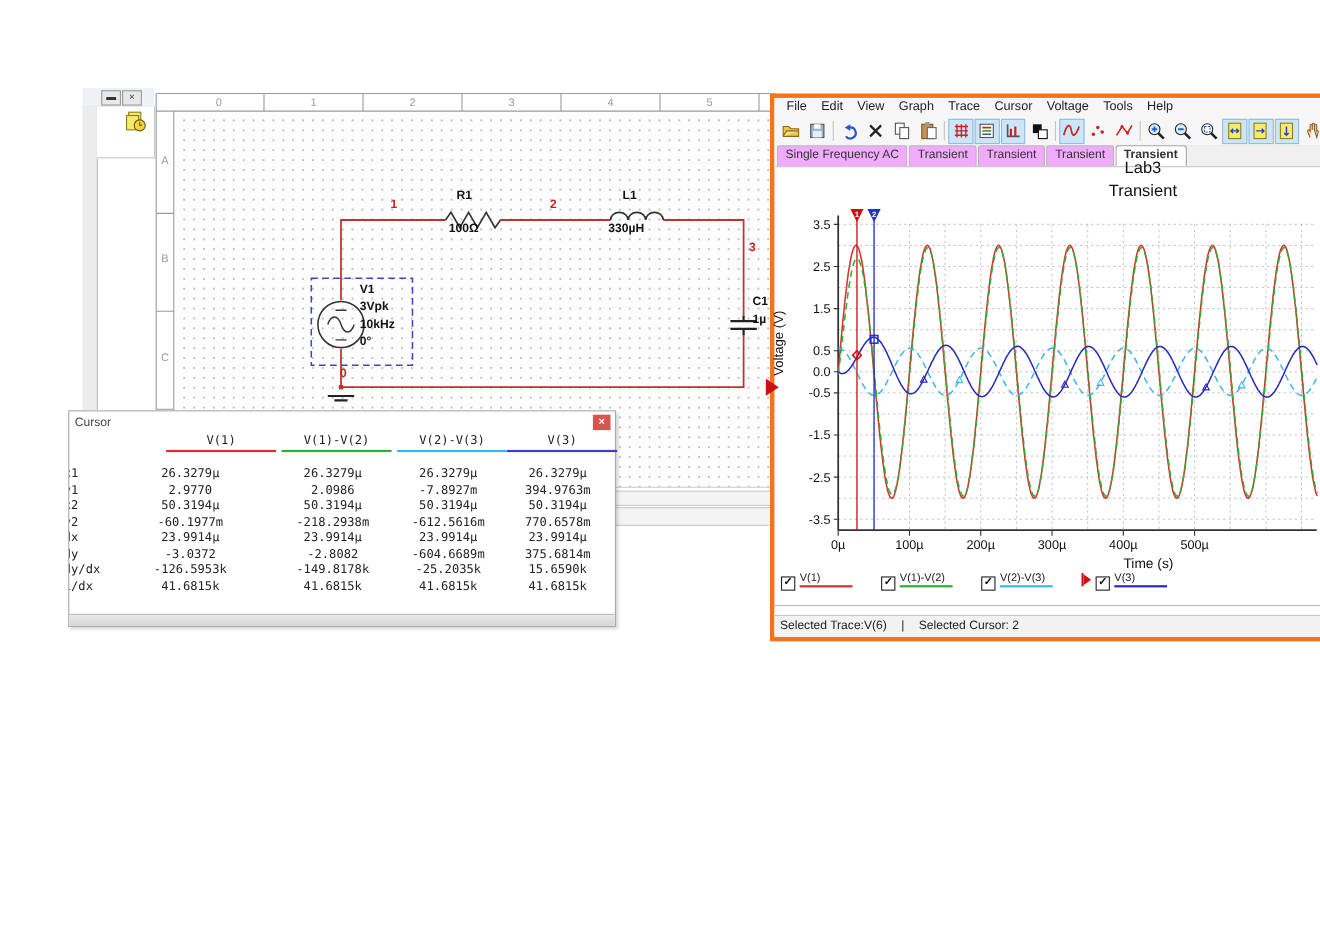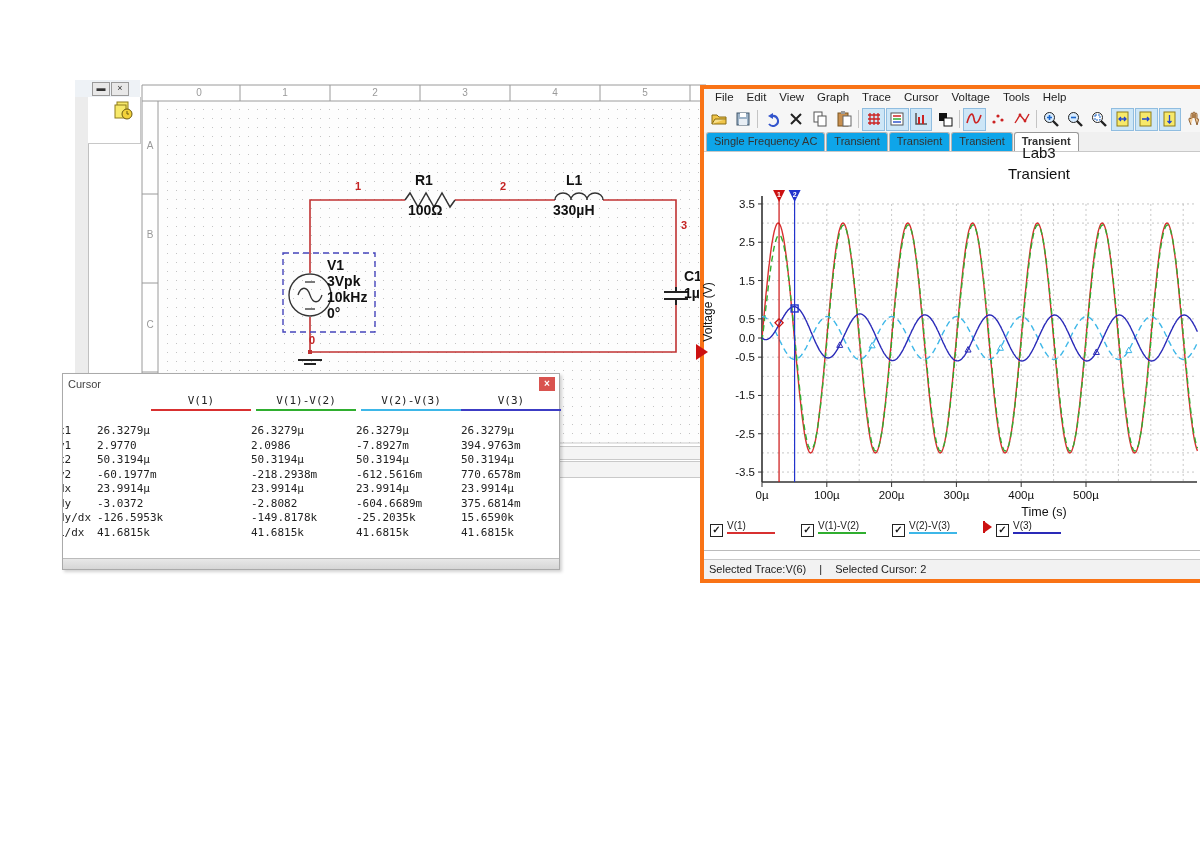--- a/index.html
+++ b/index.html
@@ -10,51 +10,51 @@
   #left-strip{left:75px;top:97px;width:13px;height:348px;background:#ececec;border-right:1px solid #c0c0c0;}
   #mini-titlebar{left:75px;top:80px;width:65px;height:17px;background:#eef2f6;border-bottom:1px solid #c8c8c8;}
   .winbtn{position:absolute;top:2px;width:16px;height:12px;background:#e8e8e8;border:1px solid #9a9a9a;
           font-size:9px;line-height:10px;text-align:center;color:#333;}
   #toolbox-panel{left:88px;top:97px;width:52px;height:46px;background:#fff;border-right:1px solid #c8c8c8;border-bottom:1px solid #c8c8c8;}
   
   #sheet-grid{left:160px;top:102px;width:546px;height:341px;
       background-image:radial-gradient(circle,#c3c3c3 0.8px,transparent 0.9px);
       background-size:9px 9px;background-position:3px 3px;background-color:#fdfdfd;}
   #schsvg{left:140px;top:83px;}
-  .clabel{position:absolute;font-size:14px;font-weight:bold;color:#111;white-space:nowrap;}
+  .clabel{position:absolute;font-size:11px;font-weight:bold;color:#111;white-space:nowrap;}
   .nlabel{position:absolute;font-size:11px;font-weight:bold;color:#c42222;white-space:nowrap;}
   .graybar{background:#f4f4f4;border:1px solid #c9c9c9;}
   
   #cursor-win{left:62px;top:373px;width:496px;height:195px;background:#fff;border:1px solid #aaa;
               box-shadow:2px 2px 3px rgba(0,0,0,0.18);}
   #cursor-title{position:absolute;left:5px;top:4px;font-size:11px;color:#444;}
   #cursor-close{position:absolute;right:4px;top:3px;width:16px;height:14px;background:#d9534f;color:#fff;
                 font-size:10px;line-height:13px;text-align:center;font-weight:bold;}
   #cursor-table{position:absolute;left:0px;top:20px;width:492px;font-family:"DejaVu Sans Mono",monospace;font-size:11px;}
   .crow{display:grid;grid-template-columns:34px 154px 105px 105px 94px;height:14.5px;line-height:14.5px;}
   .chead{height:22px;line-height:13px;margin-bottom:8px;}
   .cl{position:relative;overflow:hidden;}
   .cl span{position:absolute;left:-5px;white-space:nowrap;}
-  .cv{text-align:left;padding-right:2px;}
+  .cv{text-align:center;padding-right:2px;}
   .hwrap{margin-left:auto;width:100px;text-align:center;}
   .hline{height:2px;margin-top:2px;}
   #cursor-foot{position:absolute;left:0;bottom:0;width:100%;height:10px;background:linear-gradient(#e8e8e8,#d6d6d6);border-top:1px solid #bbb;}
   
   #grapher{left:700px;top:85px;width:497px;height:490px;background:#fff;border:4px solid #f97316;overflow:hidden;}
   #gmenu{position:absolute;left:0;top:0;width:100%;height:17px;display:flex;gap:13px;padding-left:11px;
          font-size:11.5px;line-height:17px;background:#f6f6f6;}
   .menu-item{color:#222;}
   #gtoolbar{position:absolute;left:0;top:17px;width:100%;height:26px;display:flex;align-items:center;gap:1px;
             padding-left:4px;background:#f6f6f6;border-bottom:1px solid #d0d0d0;}
   .tbtn{width:21px;height:21px;display:flex;align-items:center;justify-content:center;border:1px solid transparent;}
   .tbtn.pressed{background:#cde6f7;border:1px solid #90bde0;}
   .tsep{width:1px;height:18px;background:#c4c4c4;margin:0 2px;}
   #gtabs{position:absolute;left:0;top:43px;width:100%;height:19px;display:flex;padding-left:2px;background:#f0f0f0;
          border-bottom:1px solid #c8c8c8;font-size:11px;}
-  .gtab{padding:2px 7px 0 7px;margin-right:1px;border:1px solid #b4b4b4;border-bottom:none;background:#0ea5e9;
+  .gtab{padding:2px 7px 0 7px;margin-right:1px;border:1px solid #b4b4b4;border-bottom:none;background:#f0abfc;
         border-radius:3px 3px 0 0;white-space:nowrap;color:#333;}
   .gtab.active{background:#fff;font-weight:bold;position:relative;top:0px;border-color:#999;}
   #chart-title,#chart-subtitle{position:absolute;width:180px;text-align:center;font-size:15px;color:#111;}
   #legend-row{position:absolute;left:4px;top:431px;width:100%;height:26px;display:flex;align-items:flex-start;gap:26px;padding-left:2px;}
   .legitem{display:flex;gap:4px;align-items:flex-start;position:relative;}
   .cbox{width:11px;height:11px;border:1.5px solid #222;background:#fff;font-size:10px;line-height:9px;
         text-align:center;font-weight:bold;color:#111;margin-top:4px;}
   .legtxt{font-size:10px;color:#222;}
   .legline{height:2px;width:48px;margin-top:1px;}
   #gdivider{position:absolute;left:0px;top:461px;width:100%;height:2px;border-top:1px solid #bbb;border-bottom:1px solid #fff;}

